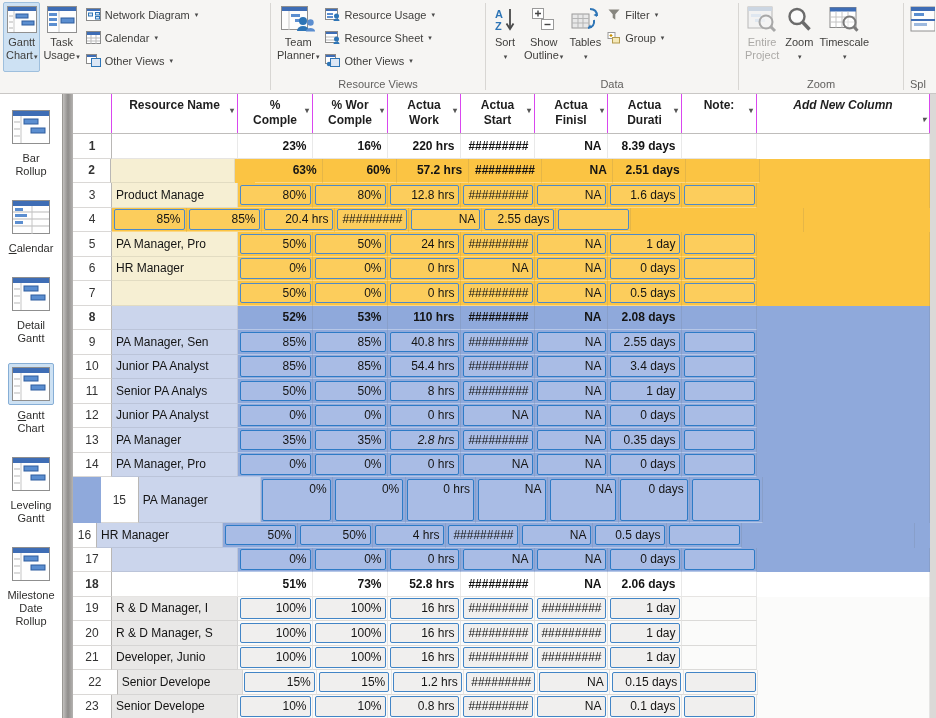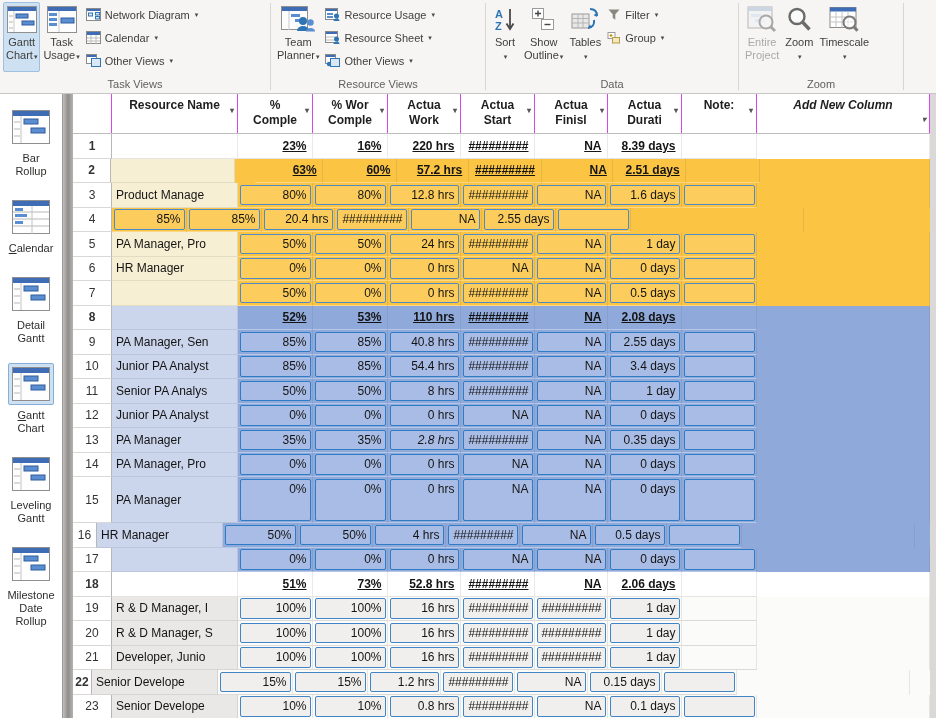--- a/index.html
+++ b/index.html
@@ -79,21 +79,21 @@
     border-bottom:1px solid rgba(0,0,0,0.08);
   }
   .valcell { display:flex; padding:1.5px; border-bottom:1px solid rgba(255,255,255,0.35); }
   .valbox {
     flex:1; display:flex; align-items:center; justify-content:flex-end;
     padding-right:3px; border-radius:2px; white-space:nowrap; overflow:hidden;
     border:1.5px solid var(--bcol); background:var(--bfill);
   }
   .valplain {
     flex:1; display:flex; align-items:center; justify-content:flex-end;
-    padding-right:4px; white-space:nowrap; overflow:hidden;text-decoration:underline;
+    padding-right:4px; white-space:nowrap; overflow:hidden;
   }
   .tall .valbox { align-items:flex-start; padding-top:2px; }
   .summary { font-weight:700; }
   .s-white  { background:#ffffff; }
   .s-white .valcell { border-bottom:1px solid #e6e4e2; }
   .s-white .namecell { border-bottom:1px solid #e6e4e2; }
   .s-gold  { background:#fbc443; --bcol:#4e8ac8; --bfill:#fccd5c; }
   .s-gold .namecell { background:#f6efd3; }
   .s-blue  { background:#8fa9db; --bcol:#2e7bc6; --bfill:#a9bce5; }
   .s-blue .namecell { background:#cbd5ec; }
@@ -171,21 +171,20 @@
                 <rect x="0.5" y="0.5" width="10" height="9" fill="#fff" stroke="#8a8a8a"></rect>
                 <rect x="1" y="1" width="9" height="2" fill="#3e6db5"></rect>
                 <rect x="5.5" y="4.5" width="9" height="8" fill="#dce7f5" stroke="#2e75b6"></rect>
               </svg>
             </span>
           <span>Other Views</span>
             <span class="dd">▾</span>
         </button>
       </div>
     </div>
-    <div class="glabel">Task Views</div>
   </div>
   <div class="vdiv"></div>
 
   <div class="rgroup" style="width:214px">
     <div class="grow">
       <button class="bigbtn">
         <span class="icn">
           <svg width="34" height="27" viewBox="0 0 34 27">
               <rect x="0.5" y="0.5" width="26" height="23" fill="#fdfdfd" stroke="#909090"></rect>
               <rect x="1" y="1" width="25" height="4" fill="#3e6db5"></rect>
@@ -345,20 +344,36 @@
               <line x1="24.8" y1="20.8" x2="28.5" y2="24.8" stroke="#7a7a7a" stroke-width="3"></line>
             </svg>
         </span>
         <span class="blabel"><span>Timescale</span><br><span class="dd">▾</span></span>
       </button>
     </div>
     <div class="glabel">Zoom</div>
   </div>
   <div class="vdiv"></div>
 
+  <div class="rgroup" style="width:31px; overflow:hidden">
+    <div class="grow">
+      <button class="bigbtn">
+        <span class="icn">
+          <svg width="26" height="27" viewBox="0 0 26 27">
+              <rect x="1" y="1" width="24" height="24" fill="#fdfdfd" stroke="#909090"></rect>
+              <rect x="1" y="1" width="24" height="4" fill="#3e6db5"></rect>
+              <line x1="1" y1="14" x2="25" y2="14" stroke="#3e6db5" stroke-width="2"></line>
+              <rect x="4" y="7" width="10" height="3" fill="#5b8ed0"></rect>
+              <rect x="4" y="17" width="13" height="3" fill="#9db9de"></rect>
+            </svg>
+        </span>
+      </button>
+    </div>
+    <div class="glabel" style="text-align:left; padding-left:6px">Spl</div>
+  </div>
 </div>
 
 <div class="sidebar">
     <div class="sb-item">
       <span class="sb-iconwrap"><svg width="38" height="34">
           <rect x="0.5" y="0.5" width="37" height="33" fill="#fefefe" stroke="#8f8f8f"></rect>
           <rect x="1" y="1" width="36" height="5" fill="#3e6db5"></rect>
           <line x1="9" y1="6" x2="9" y2="33" stroke="#c4c4c4"></line>
           <line x1="2" y1="12" x2="8" y2="12" stroke="#b7b7b7"></line>
           <line x1="2" y1="19" x2="8" y2="19" stroke="#b7b7b7"></line>
@@ -834,21 +849,21 @@
           <div class="valbox">NA</div>
         </div>
         <div class="cell valcell" style="width: 74px;">
           <div class="valbox">0 days</div>
         </div>
         <div class="cell valcell" style="width: 75px;">
           <div class="valbox"></div>
         </div>
         <div class="cell" style="width: 173px;"></div>
       </div>
-      <div class="trow s-blue tall" style="height: 46px;">
+      <div class="trow s-blue tall" style="height: 46px; padding-left: 28px;">
         <div class="cell numcell" style="width: 39px;">15</div>
         <div class="cell namecell" style="width: 126px;">PA Manager</div>
         <div class="cell valcell" style="width: 75px;">
           <div class="valbox">0%</div>
         </div>
         <div class="cell valcell" style="width: 75px;">
           <div class="valbox">0%</div>
         </div>
         <div class="cell valcell" style="width: 73px;">
           <div class="valbox">0 hrs</div>
@@ -1009,21 +1024,21 @@
         <div class="cell valcell" style="width: 73px;">
           <div class="valbox">#########</div>
         </div>
         <div class="cell valcell" style="width: 74px;">
           <div class="valbox">1 day</div>
         </div>
         <div class="cell valcell" style="width: 75px;"></div>
         <div class="cell" style="width: 173px;"></div>
       </div>
       <div class="trow s-gray" style="height: 24.5px;">
-        <div class="cell numcell" style="width: 19px; font-weight: bold;">22</div>
+        <div class="cell numcell" style="width: 45px;">22</div>
         <div class="cell namecell" style="width: 126px;">Senior Develope</div>
         <div class="cell valcell" style="width: 75px;">
           <div class="valbox">15%</div>
         </div>
         <div class="cell valcell" style="width: 75px;">
           <div class="valbox">15%</div>
         </div>
         <div class="cell valcell" style="width: 73px;">
           <div class="valbox">1.2 hrs</div>
         </div>

